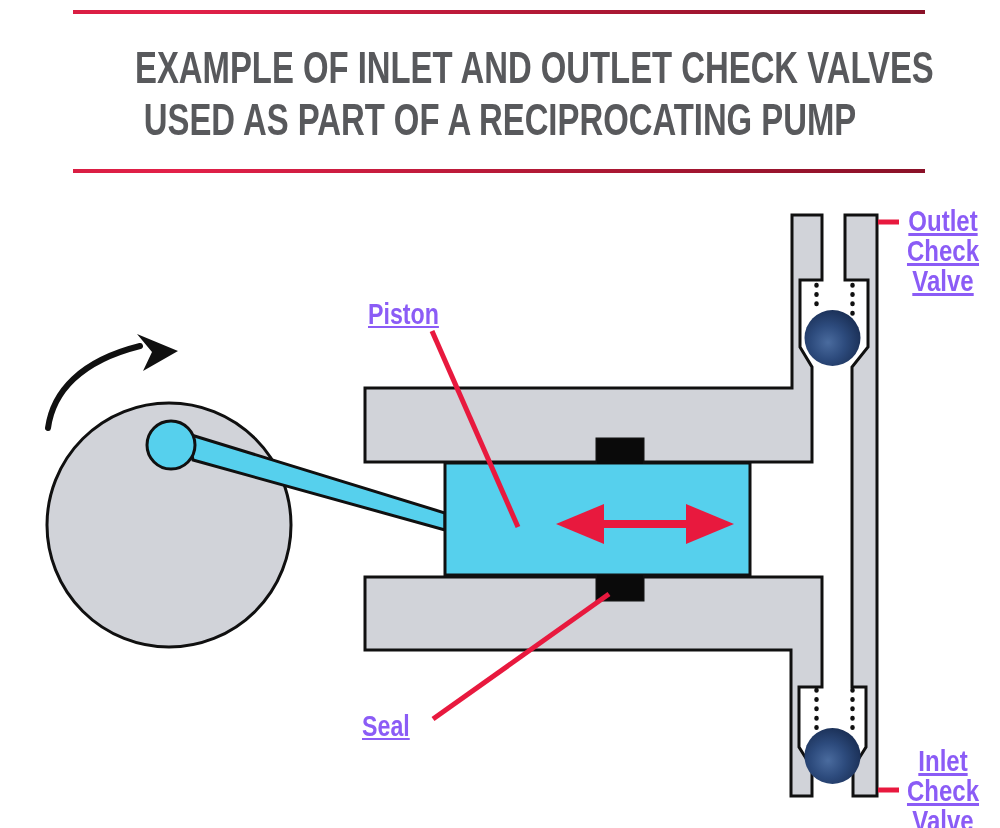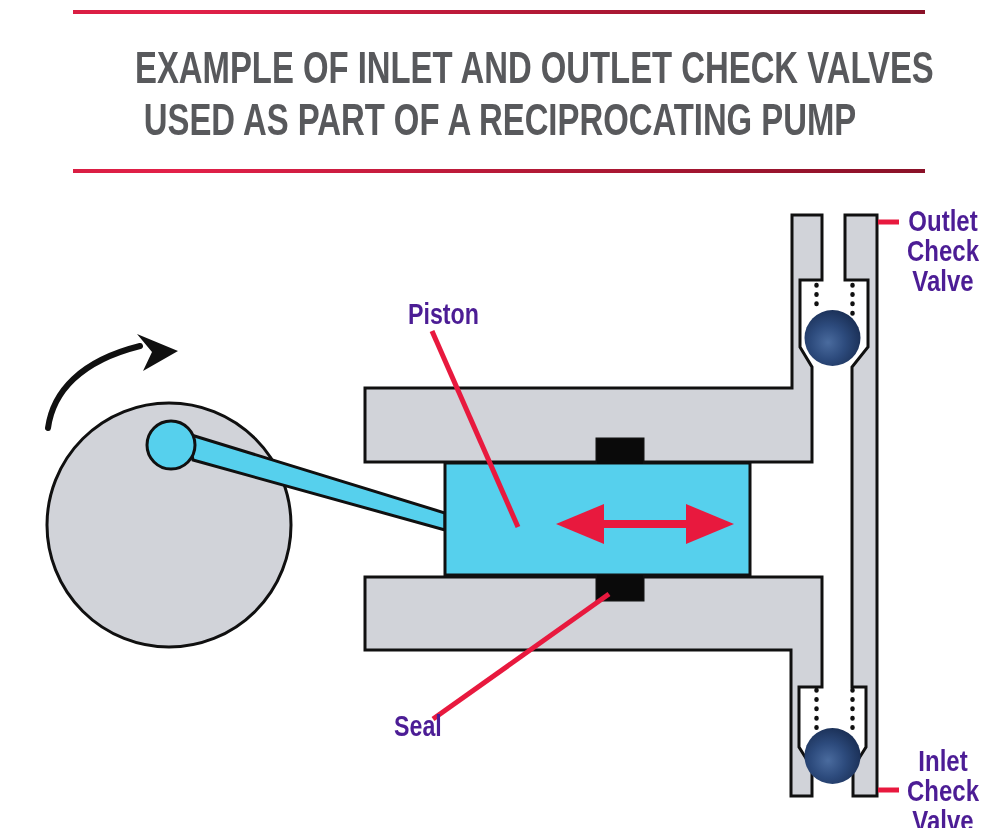--- a/index.html
+++ b/index.html
@@ -5,24 +5,24 @@
   html,body{margin:0;padding:0;background:#ffffff;}
   .page{position:relative;width:1000px;height:828px;background:#fff;overflow:hidden;
         font-family:"Liberation Sans",sans-serif;}
   .rule{position:absolute;left:73px;width:852px;height:4px;
         background:linear-gradient(90deg,#d91e43 0%,#e32049 12%,#b21936 55%,#8a1128 100%);}
   .rule-top{top:10px;}
   .rule-bottom{top:169px;}
   .title{position:absolute;left:0;top:42px;width:1000px;margin:0;text-align:center;
          font-size:45px;line-height:52px;font-weight:700;color:#58595c;letter-spacing:0px;}
   .title .tline{display:block;transform:scaleX(0.73);transform-origin:50% 50%;white-space:nowrap;}
-  .dlabel{position:absolute;font-weight:700;color:#4c1d95;font-size:29px;line-height:30px;white-space:nowrap;}
+  .dlabel{position:absolute;font-weight:700;color:#8b5cf6;font-size:29px;line-height:30px;white-space:nowrap;text-decoration:underline;}
   .squeeze{display:block;transform:scaleX(0.8);transform-origin:0 50%;}
-  .piston-label{left:408px;top:299px;}
-  .seal-label{left:362px;top:711px;margin-left:32px;}
+  .piston-label{left:368px;top:299px;}
+  .seal-label{left:362px;top:711px;}
   .valve-label{width:92px;text-align:center;font-size:30px;}
   .valve-label .vline{display:block;transform:scaleX(0.8);transform-origin:50% 50%;}
   .outlet-label{left:897px;top:206px;}
   .inlet-label{left:897px;top:746px;}
   svg{position:absolute;left:0;top:0;}
   .outline{stroke:#101010;stroke-width:3;}
   .metal{fill:#d1d3d9;}
   .fluid{fill:#56d0ed;}
   .redline{stroke:#e8193e;fill:none;}
   .dots{stroke:#101010;stroke-width:4.5;stroke-dasharray:0.5 8.8;stroke-linecap:round;fill:none;}

